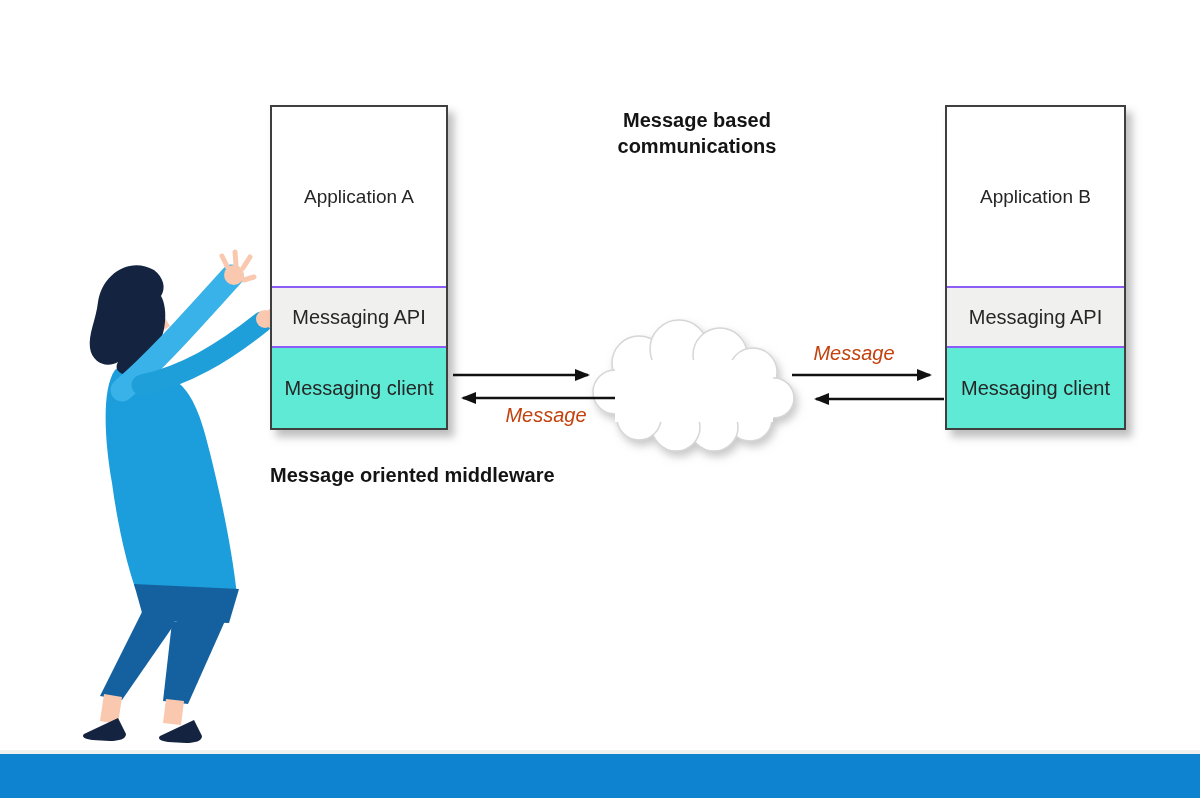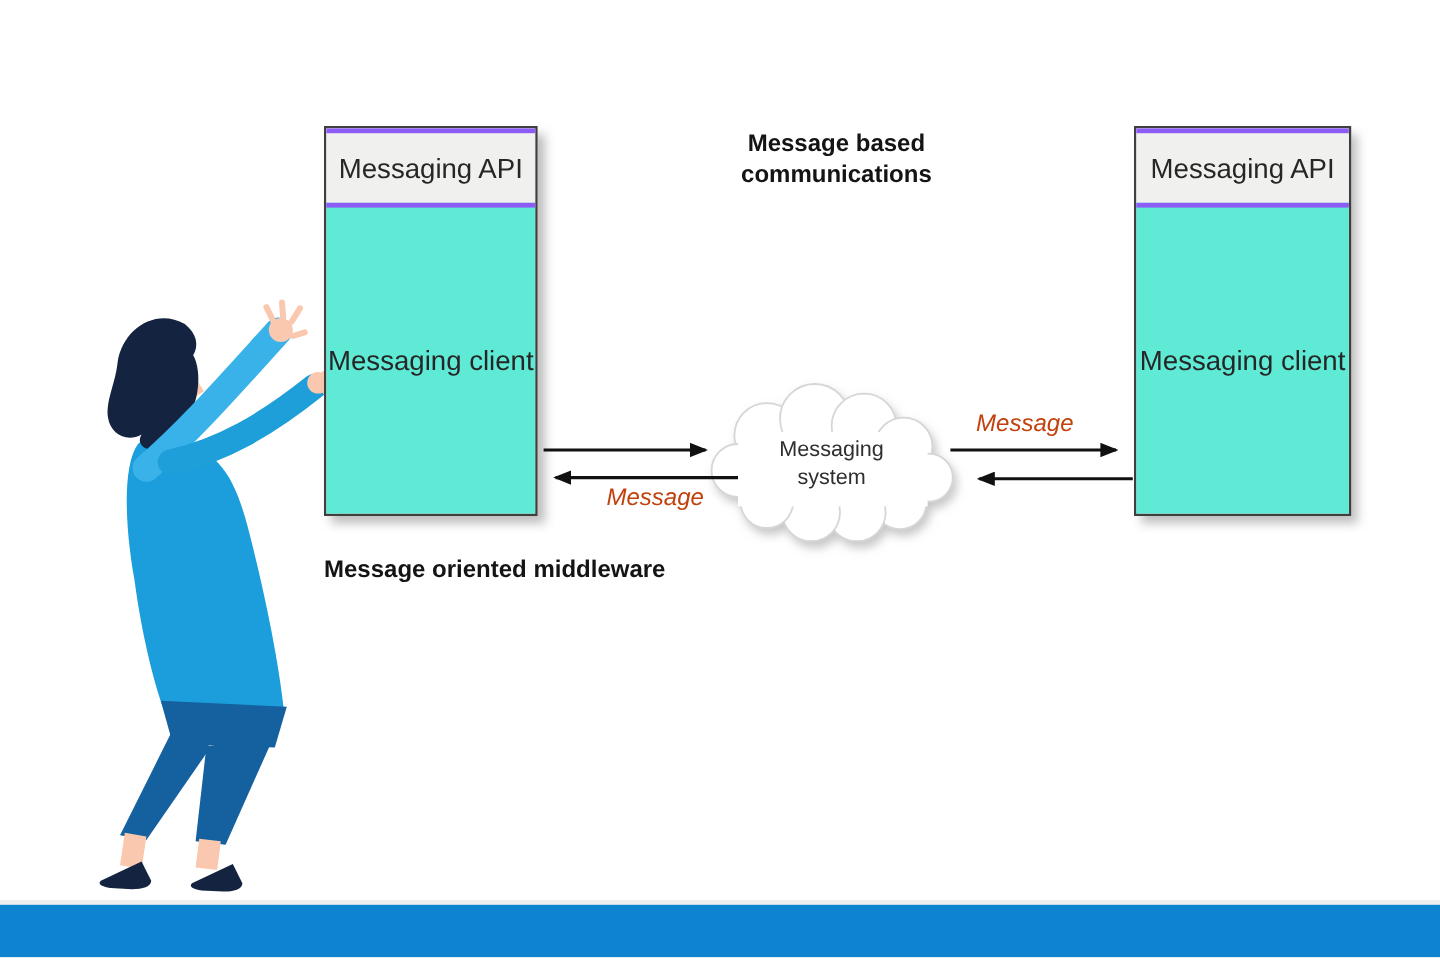--- a/index.html
+++ b/index.html
@@ -14,22 +14,22 @@
     box-shadow:6px 7px 8px rgba(110,110,110,.45);
     display:flex;flex-direction:column;
   }
   #box-a{left:270px;}
   #box-b{left:945px;width:181px;}
   .app-title{
     height:179px;display:flex;align-items:center;justify-content:center;
     font-size:19px;color:#262626;
   }
   .layer{
-    border-top:4px solid #8b5cf6;display:flex;align-items:center;justify-content:center;
-    font-size:23px;color:#262626;
+    border-top:2px solid #8b5cf6;display:flex;align-items:center;justify-content:center;
+    font-size:20px;color:#262626;
   }
   .layer.api{height:58px;background:#f0f0ee;}
   .layer.client{flex:1;background:#5eead4;}
   
   #title{
     position:absolute;left:597px;top:107px;width:200px;text-align:center;
     font-weight:bold;font-size:20px;line-height:1.3;color:#141414;
   }
   #caption{
     position:absolute;left:270px;top:464px;
@@ -92,25 +92,27 @@
       <path class="s-skin" d="M 166,20 L 160,8 M 174,17 L 173,4 M 181,20 L 188,9 M 182,32 L 192,29" fill="none" stroke-width="5" stroke-linecap="round"></path>
     </g>
 
     <g>
       <circle class="c-skin" cx="203" cy="71" r="9"></circle>
       <path class="s-skin" d="M 208,64 L 218,56 M 211,71 L 223,67 M 209,78 L 220,80" fill="none" stroke-width="5" stroke-linecap="round"></path>
     </g>
   </svg>
 
   <div class="app-box" id="box-a">
+    <div class="app-title">Application A</div>
     <div class="layer api">Messaging API</div>
     <div class="layer client">Messaging client</div>
   </div>
 
   <div class="app-box" id="box-b">
+    <div class="app-title">Application B</div>
     <div class="layer api">Messaging API</div>
     <div class="layer client">Messaging client</div>
   </div>
 
   <svg id="cloud-svg" width="224" height="150" viewBox="0 0 224 150">
     <g filter="url(#soft)">
       <g stroke="#d6d6d6" stroke-width="1.5" fill="#ffffff">
         <circle cx="56" cy="47" r="27"></circle>
         <circle cx="96" cy="33" r="29"></circle>
         <circle cx="137" cy="39" r="27"></circle>
@@ -123,21 +125,20 @@
         <circle cx="32" cy="76" r="22"></circle>
       </g>
       <rect x="32" y="44" width="158" height="62" fill="#ffffff"></rect>
     </g>
     <defs>
       <filter id="soft" x="-20%" y="-20%" width="140%" height="140%">
         <feDropShadow dx="3" dy="5" stdDeviation="4" flood-color="#9a9a9a" flood-opacity="0.55"></feDropShadow>
       </filter>
     </defs>
   </svg>
-  <div id="cloud-label">Messaging system</div>
 
   <svg id="arrows" width="1200" height="798" viewBox="0 0 1200 798">
     <defs>
       <marker id="ah" markerWidth="15" markerHeight="12" refX="13" refY="6" orient="auto" markerUnits="userSpaceOnUse">
         <path d="M0,0 L15,6 L0,12 Z" fill="#111111"></path>
       </marker>
     </defs>
     <g stroke="#111111" stroke-width="2.6">
       <line x1="453" y1="375" x2="588" y2="375" marker-end="url(#ah)"></line>
       <line x1="615" y1="398" x2="463" y2="398" marker-end="url(#ah)"></line>

